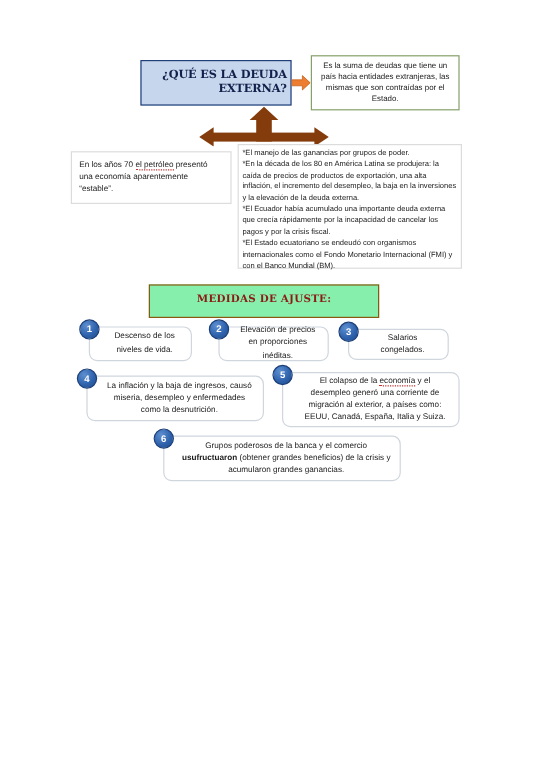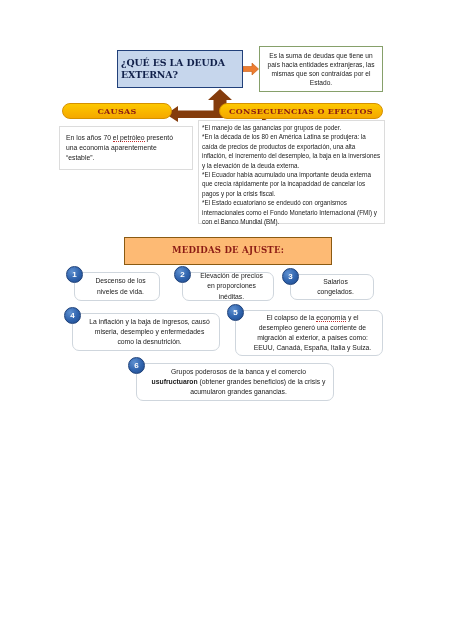--- a/index.html
+++ b/index.html
@@ -25,21 +25,21 @@
     position: absolute;
     left: 117px;
     top: 50px;
     width: 126px;
     height: 38px;
     background: #c6d6ec;
     border: 1.2px solid #21407a;
     display: flex;
     align-items: center;
     justify-content: center;
-    text-align: left;
+    text-align: right;
     box-sizing: border-box;
   }
   .title-box .txt {
     font-family: "DejaVu Serif", serif;
     font-weight: bold;
     font-size: 9.4px;
     line-height: 11.6px;
     color: #11204a;
     letter-spacing: -0.1px;
     padding: 0 3px;
@@ -143,23 +143,23 @@
     line-height: 9.4px;
     color: #1a1a1a;
     display: block;
   }
 
   
   .medidas {
     position: absolute;
     left: 124px;
     top: 237px;
-    width: 208px;
+    width: 192px;
     height: 28px;
-    background: #fdba74;
+    background: #86efac;
     border: 1.2px solid #8a5a12;
     box-sizing: border-box;
     display: flex;
     align-items: center;
     justify-content: center;
     text-align: center;
   }
   .medidas .txt {
     font-family: "DejaVu Serif", serif;
     font-weight: bold;
@@ -248,27 +248,21 @@
 
         <rect x="10" y="22.5" width="88" height="7.5"></rect>
 
         <path d="M0 26.2 L12 18 L12 34 Z"></path>
 
         <path d="M108 26.2 L96 18 L96 34 Z"></path>
       </g>
     </svg>
   </div>
 
-  <div class="pill pill-causas">
-    <span class="txt">CAUSAS</span>
-  </div>
-
-  <div class="pill pill-conse">
-    <span class="txt">CONSECUENCIAS O EFECTOS</span>
-  </div>
+
 
   <div class="body-box causas-box">
     <span class="txt"><span>En los años 70 </span><span class="u-dotted">el petróleo</span><span> presentó una economía aparentemente “estable”.</span></span>
   </div>
 
   <div class="body-box conse-box">
     <span class="txt">*El manejo de las ganancias por grupos de poder.</span>
     <span class="txt">*En la década de los 80 en América Latina se produjera: la caída de precios de productos de exportación, una alta inflación, el incremento del desempleo, la baja en la inversiones y la elevación de la deuda externa.</span>
     <span class="txt">*El Ecuador había acumulado  una importante deuda externa que crecía rápidamente por la incapacidad de  cancelar los pagos y por la crisis fiscal.</span>
     <span class="txt">*El Estado ecuatoriano se endeudó con organismos internacionales como el Fondo Monetario Internacional (FMI) y con el Banco Mundial (BM).</span>

